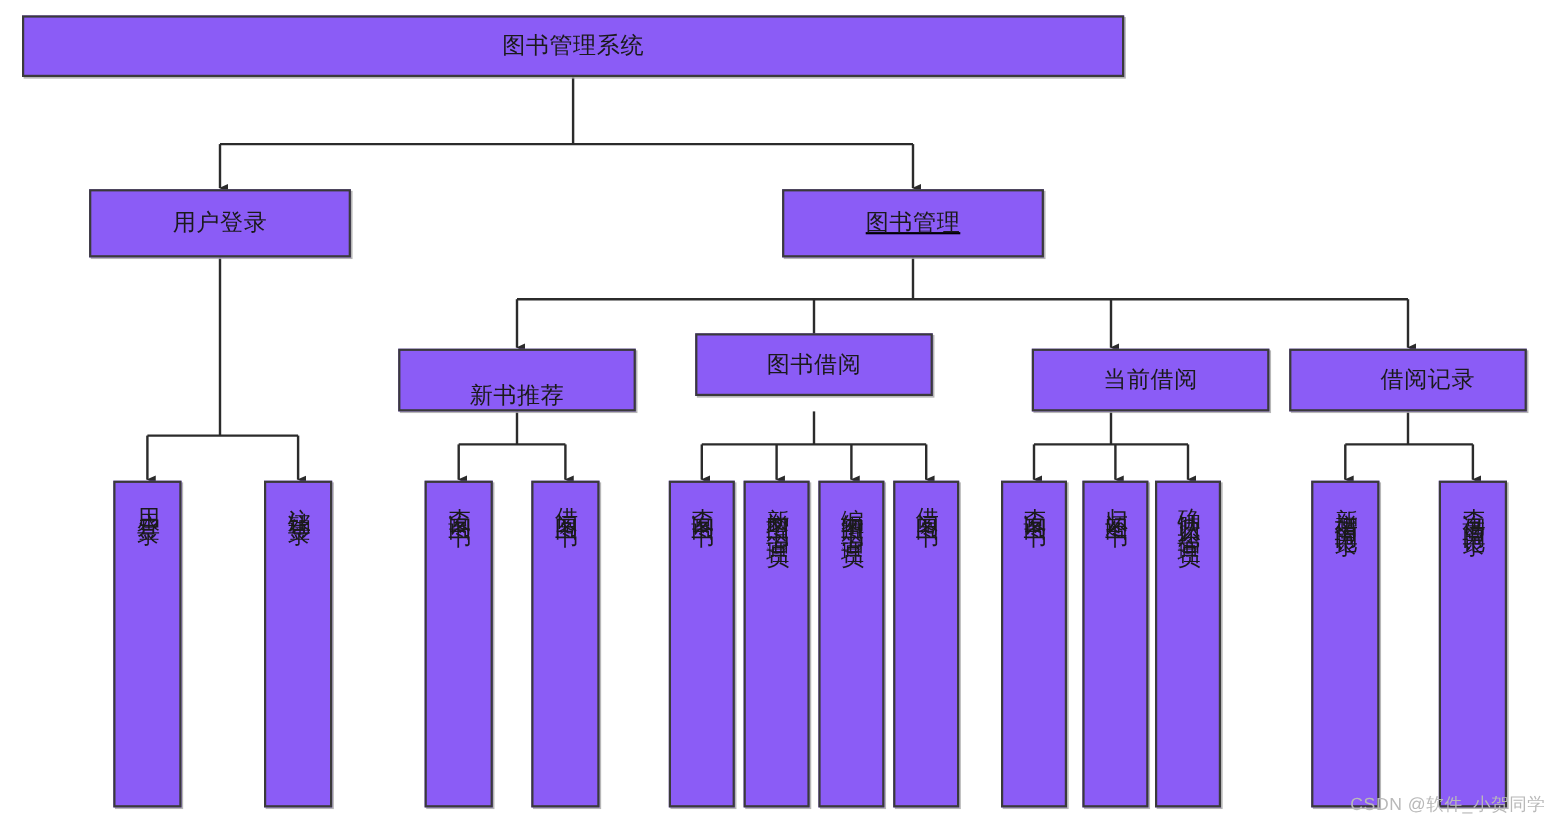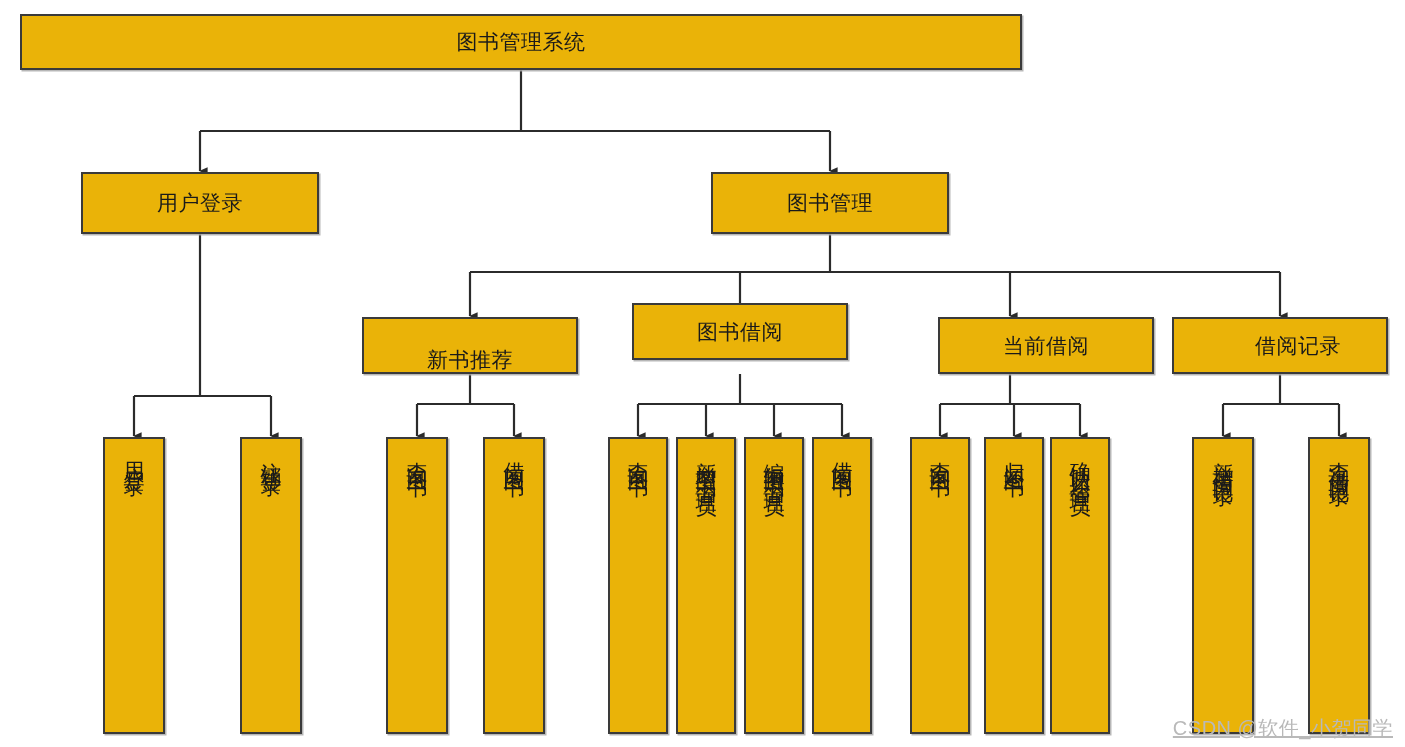--- a/index.html
+++ b/index.html
@@ -23,21 +23,21 @@
     position: absolute;
     top: 0;
     left: 0;
     width: 1405px;
     height: 747px;
     display: block;
   }
   .node-box {
     position: absolute;
     box-sizing: border-box;
-    background: #eab308;
+    background: #8b5cf6;
     border: 2px solid #3a3a3a;
     display: flex;
     align-items: center;
     justify-content: center;
     box-shadow: 1.5px 1.5px 0 rgba(170,170,170,0.85);
   }
   .node-label-h {
     font-size: 21px;
     color: #1a1a1a;
     line-height: 1.2;
@@ -55,27 +55,26 @@
     color: #1a1a1a;
     writing-mode: vertical-rl;
     text-orientation: upright;
     letter-spacing: 5px;
     line-height: 1.05;
     text-align: left;
     white-space: nowrap;
   }
   #watermark {
     position: absolute;
-    right: 12px;
+    right: 0;
     bottom: 5px;
-    font-size: 20px;
+    font-size: 16px;
     color: #b9b9b9;
     white-space: nowrap;
     letter-spacing: 0.5px;
-    text-decoration: underline;
   }
 </style>
 </head>
 <body>
 
 <div id="diagram-root">
   <svg id="diagram-svg" viewBox="0 0 1405 747" xmlns="http://www.w3.org/2000/svg">
     <defs>
       <marker id="arrowhead" markerWidth="9" markerHeight="9" refX="4.2" refY="7.6" orient="auto" markerUnits="userSpaceOnUse">
         <polygon points="0.4,0 8,0 4.2,8.4" fill="#2b2b2b"></polygon>
@@ -118,21 +117,21 @@
       </g>
   </svg>
 
   <div id="node-layer">
       <div class="node-box" style="left: 20px; top: 14px; width: 1002px; height: 56px;">
         <span class="node-label-h">图书管理系统</span>
       </div>
       <div class="node-box" style="left: 81px; top: 172px; width: 238px; height: 62px;">
         <span class="node-label-h">用户登录</span>
       </div>
-      <div class="node-box" style="left: 711px; top: 172px; width: 238px; height: 62px;">
+      <div class="node-box" style="left: 711px; top: 172px; width: 238px; height: 62px; text-decoration: underline;">
         <span class="node-label-h">图书管理</span>
       </div>
       <div class="node-box" style="left: 362px; top: 317px; width: 216px; height: 57px; align-items: flex-end;">
         <span class="node-label-h">新书推荐</span>
       </div>
       <div class="node-box" style="left: 632px; top: 303px; width: 216px; height: 57px;">
         <span class="node-label-h">图书借阅</span>
       </div>
       <div class="node-box" style="left: 938px; top: 317px; width: 216px; height: 57px;">
         <span class="node-label-h">当前借阅</span>

